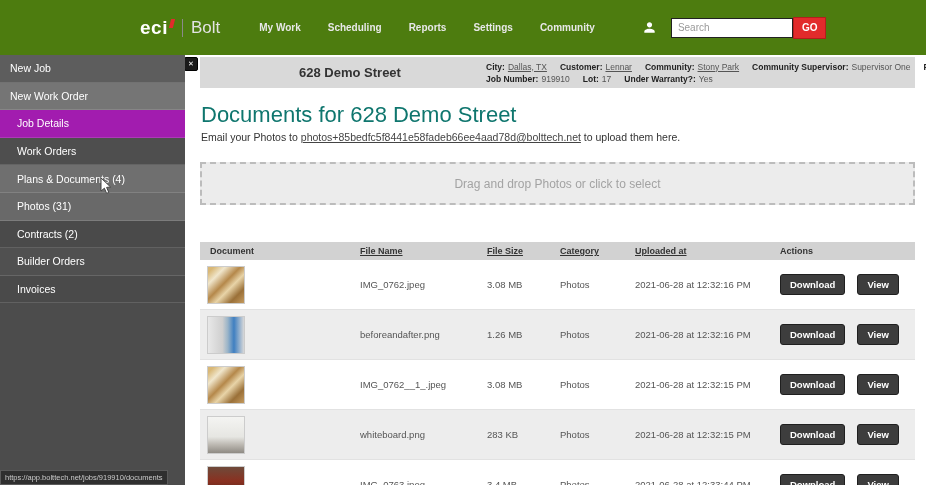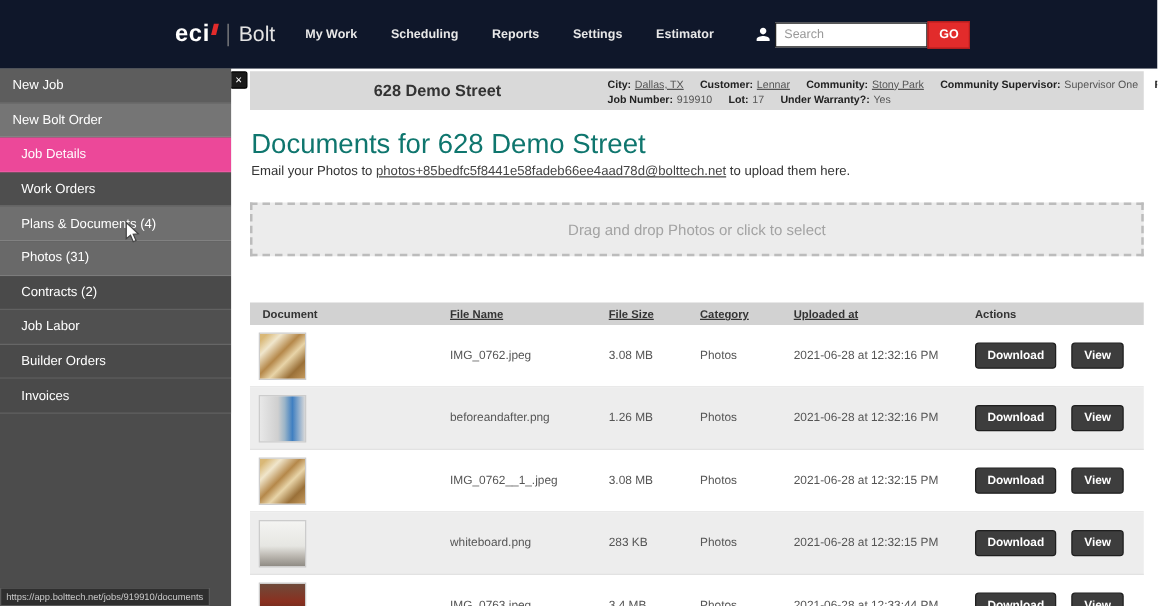--- a/index.html
+++ b/index.html
@@ -5,21 +5,21 @@
   * { box-sizing: border-box; }
   html,body { margin:0; padding:0; }
   body {
     width:926px; height:485px; position:relative; overflow:hidden;
     background:#fff; font-family:"Liberation Sans", sans-serif;
   }
 
   
   .topnav {
     position:absolute; top:0; left:0; width:926px; height:55px;
-    background:#0f172a; display:flex; align-items:center; padding-left:140px;
+    background:#4d7c0f; display:flex; align-items:center; padding-left:140px;gap:15px;
   }
   .logo { display:flex; align-items:center; }
   .logo-eci { font-size:19px; font-weight:700; color:#fff; letter-spacing:.5px; }
   .logo-accent { width:4px; height:9px; background:#e22b2b; transform:skewX(-14deg); margin:0 6px 9px 2px; }
   .logo-sep { width:1px; height:18px; background:#8a8a8a; margin:0 8px 0 2px; }
   .logo-bolt { font-size:17px; font-weight:400; color:#e3e3e3; }
   .topnav-links { display:flex; align-items:center; margin-left:24px; }
   .nav-link { font-size:10px; font-weight:700; color:#e8e8e8; margin-right:27px; cursor:pointer; white-space:nowrap; }
   .user-icon { margin-left:6px; display:flex; align-items:center; cursor:pointer; }
   .search-wrap { margin-left:auto; margin-right:150px; display:flex; align-items:center; }
@@ -34,21 +34,21 @@
   }
 
   
   .sidebar { position:absolute; top:55px; left:0; width:185px; bottom:0; background:#4c4c4c; }
   .side-item {
     height:27.6px; display:flex; align-items:center; padding-left:17px;
     font-size:10.5px; color:#fff; border-bottom:1px solid rgba(255,255,255,.13); cursor:pointer;
   }
   .side-item:nth-child(1){ padding-left:10px; background:#5d5d5d; }
   .side-item:nth-child(2){ padding-left:10px; background:#757575; }
-  .side-item:nth-child(3){ background:#ec4899; }
+  .side-item:nth-child(3){ background:#a21caf; }
   .side-item:nth-child(4){ background:#4e4e4e; }
   .side-item:nth-child(5){ background:#6f6f6f; }
   .side-item:nth-child(6){ background:#696969; }
   .side-item:nth-child(7){ background:#4a4a4a; }
   .side-item:nth-child(8){ background:#505050; }
   .side-item:nth-child(9){ background:#4a4a4a; }
   .side-item:nth-child(10){ background:#4a4a4a; }
 
   .status-tooltip {
     position:absolute; left:0; bottom:0; z-index:20;
@@ -118,43 +118,42 @@
     <span class="logo-eci">eci</span>
     <span class="logo-accent"></span>
     <span class="logo-sep"></span>
     <span class="logo-bolt">Bolt</span>
   </div>
   <div class="topnav-links">
       <div class="nav-link">My Work</div>
       <div class="nav-link">Scheduling</div>
       <div class="nav-link">Reports</div>
       <div class="nav-link">Settings</div>
-      <div class="nav-link">Estimator</div>
+      <div class="nav-link">Community</div>
     </div>
   <span class="user-icon">
     <svg viewBox="0 0 24 24" width="13" height="13" aria-hidden="true">
       <path fill="#ffffff" d="M12 12c2.7 0 4.8-2.2 4.8-4.9S14.7 2.3 12 2.3 7.2 4.5 7.2 7.1 9.3 12 12 12zm0 2.4c-3.2 0-9.6 1.6-9.6 4.9v2.4h19.2v-2.4c0-3.3-6.4-4.9-9.6-4.9z"></path>
     </svg>
   </span>
   <div class="search-wrap">
     <input class="search-input" type="text" placeholder="Search" style="">
     <button class="go-btn">GO</button>
   </div>
 </div>
 
 <div class="sidebar">
   <div>
       <div class="side-item">New Job</div>
-      <div class="side-item">New Bolt Order</div>
+      <div class="side-item">New Work Order</div>
       <div class="side-item">Job Details</div>
       <div class="side-item">Work Orders</div>
       <div class="side-item">Plans &amp; Documents (4)</div>
       <div class="side-item">Photos (31)</div>
       <div class="side-item">Contracts (2)</div>
-      <div class="side-item">Job Labor</div>
       <div class="side-item">Builder Orders</div>
       <div class="side-item">Invoices</div>
     </div>
 </div>
 
 <div class="status-tooltip">https://app.bolttech.net/jobs/919910/documents</div>
 
 <div class="content">
   <div class="panel-toggle">✕</div>
 

